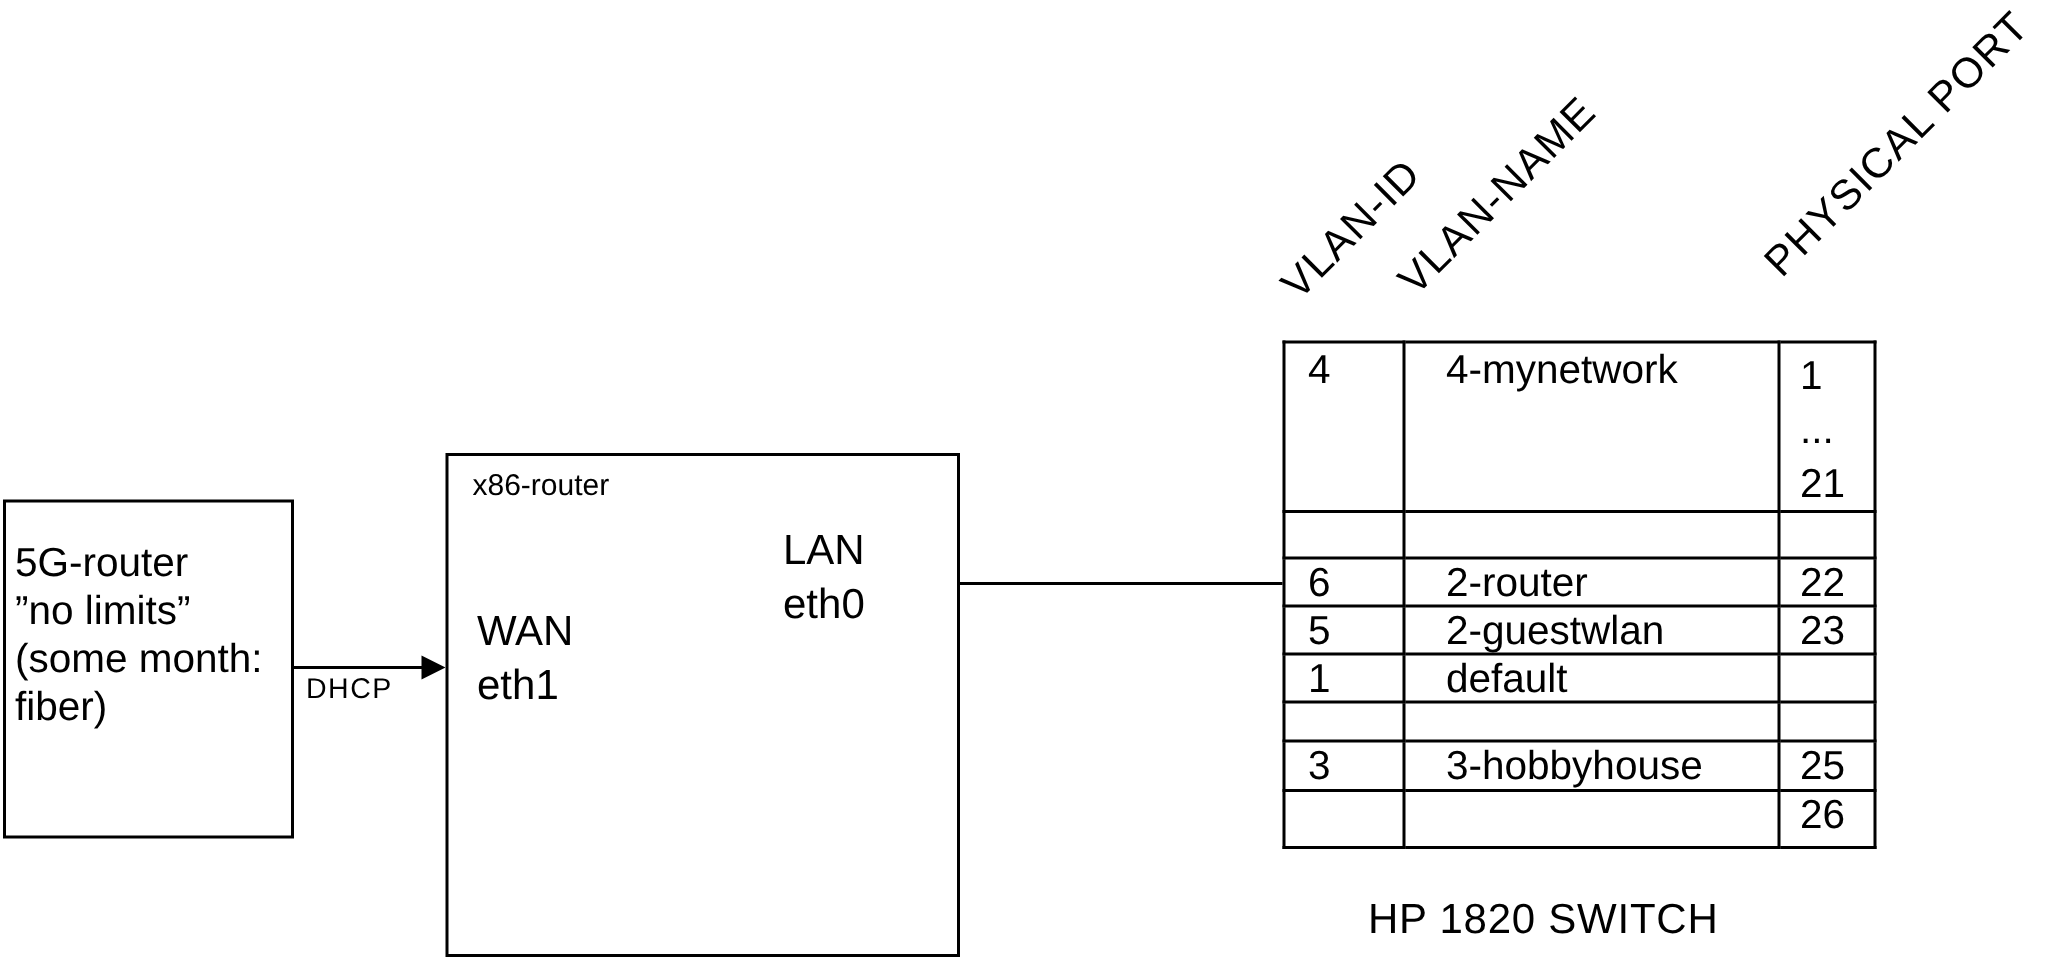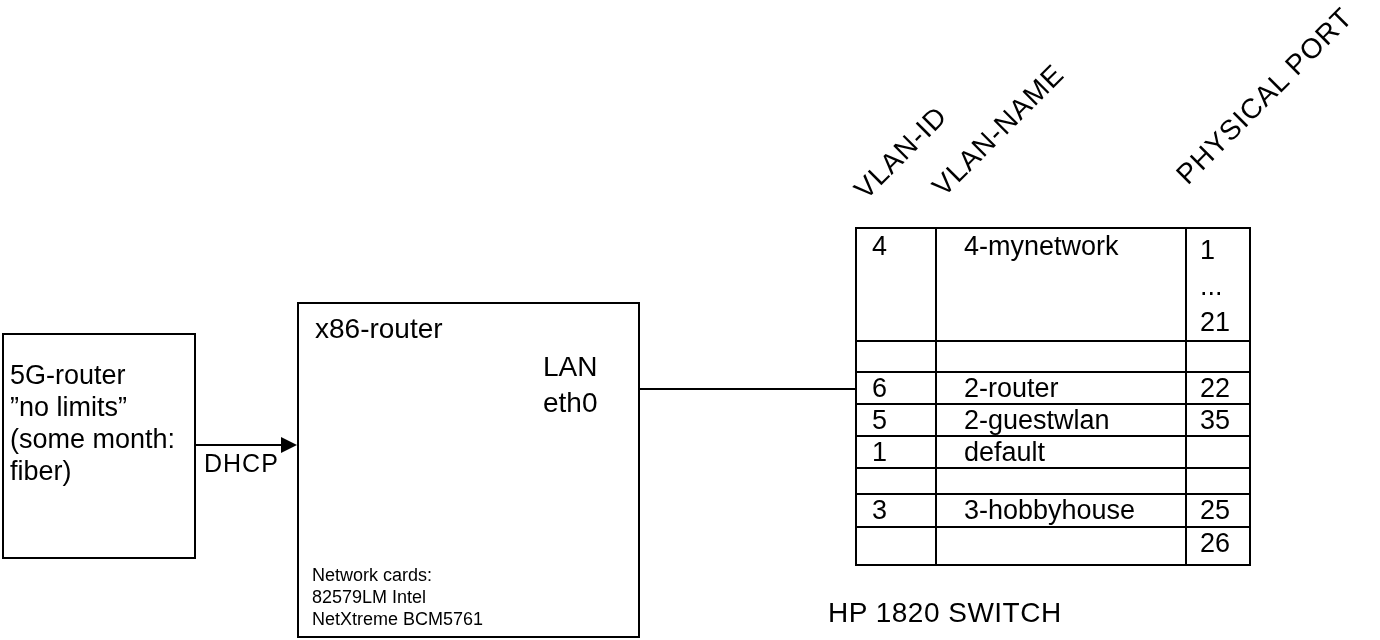--- a/index.html
+++ b/index.html
@@ -20,34 +20,34 @@
     background: #ffffff;
   }
   .box-5g { left: 2px; top: 333px; width: 190px; height: 222px; }
   .box-5g .txt {
     padding: 24px 4px 0 6px;
     font-size: 27px;
     line-height: 32px;
     white-space: pre-line;
   }
   .box-x86 { left: 297px; top: 302px; width: 339px; height: 332px; }
-  .x86-title { left: 16px; top: 9px; font-size: 28px; }
-  .lan-label { left: 244px; top: 45px; font-size: 28px; line-height: 36px; white-space: pre-line; }
+  .x86-title { left: 16px; top: 9px; font-size: 20px; }
+  .lan-label { left: 223px; top: 45px; font-size: 28px; line-height: 36px; white-space: pre-line; }
   .wan-label { left: 19px; top: 99px; font-size: 28px; line-height: 36px; white-space: pre-line; }
   .cards-label { left: 13px; top: 260px; font-size: 18px; line-height: 22px; white-space: pre-line; }
   .hline { position: absolute; height: 2px; background: #000000; }
   .arrow-line { left: 196px; top: 444px; width: 92px; }
   .arrow-head {
     position: absolute; left: 281px; top: 437px;
     width: 0; height: 0;
     border-left: 16px solid #000000;
     border-top: 8px solid transparent;
     border-bottom: 8px solid transparent;
   }
-  .dhcp { left: 204px; top: 449px; font-size: 25px; letter-spacing: 1px; }
+  .dhcp { left: 204px; top: 449px; font-size: 19px; letter-spacing: 1px; }
   .link-line { left: 638px; top: 388px; width: 217px; }
   .vlan-table { position: absolute; left: 855px; top: 227px; border-collapse: collapse; }
   .vlan-table td {
     border: 2px solid #000000;
     vertical-align: top;
     font-size: 27px;
     line-height: 29px;
     padding: 1px 0 0 0;
   }
   .vlan-table td.c-id   { width: 63px;  padding-left: 15px; }
@@ -61,21 +61,21 @@
     line-height: 30px;
     font-size: 28px;
     letter-spacing: 1px;
     white-space: nowrap;
     transform-origin: 0 100%;
     transform: rotate(-45deg);
   }
   .hdr-id   { left: 870px;  top: 175px; }
   .hdr-name { left: 948px;  top: 172px; }
   .hdr-port { left: 1192px; top: 160px; }
-  .switch-caption { left: 828px; top: 597px; font-size: 28px; letter-spacing: 0.5px; }
+  .switch-caption { left: 912px; top: 597px; font-size: 28px; letter-spacing: 0.5px; }
 </style>
 </head>
 <body>
 
 <div class="canvas">
 
   <div class="nodebox box-5g">
     <div class="txt">5G-router
 ”no limits”
 (some month:
@@ -83,23 +83,22 @@
   </div>
 
   <div class="hline arrow-line"></div>
   <div class="arrow-head"></div>
   <div class="abs dhcp">DHCP</div>
 
   <div class="nodebox box-x86">
     <div class="abs x86-title">x86-router</div>
     <div class="abs lan-label">LAN
 eth0</div>
-    <div class="abs cards-label">Network cards:
-82579LM Intel
-NetXtreme BCM5761</div>
+    <div class="abs wan-label">WAN
+eth1</div>
   </div>
 
   <div class="hline link-line"></div>
 
   <div class="diag hdr-id">VLAN-ID</div>
   <div class="diag hdr-name">VLAN-NAME</div>
   <div class="diag hdr-port">PHYSICAL PORT</div>
 
   <table class="vlan-table">
     <tbody>
@@ -116,21 +115,21 @@
       <td class="c-port"></td>
     </tr>
     <tr style="height:32px;">
       <td class="c-id">6</td>
       <td class="c-name">2-router</td>
       <td class="c-port">22</td>
     </tr>
     <tr style="height:32px;">
       <td class="c-id">5</td>
       <td class="c-name">2-guestwlan</td>
-      <td class="c-port">35</td>
+      <td class="c-port">23</td>
     </tr>
     <tr style="height:31px;">
       <td class="c-id">1</td>
       <td class="c-name">default</td>
       <td class="c-port"></td>
     </tr>
     <tr style="height:26px;">
       <td class="c-id"></td>
       <td class="c-name"></td>
       <td class="c-port"></td>

